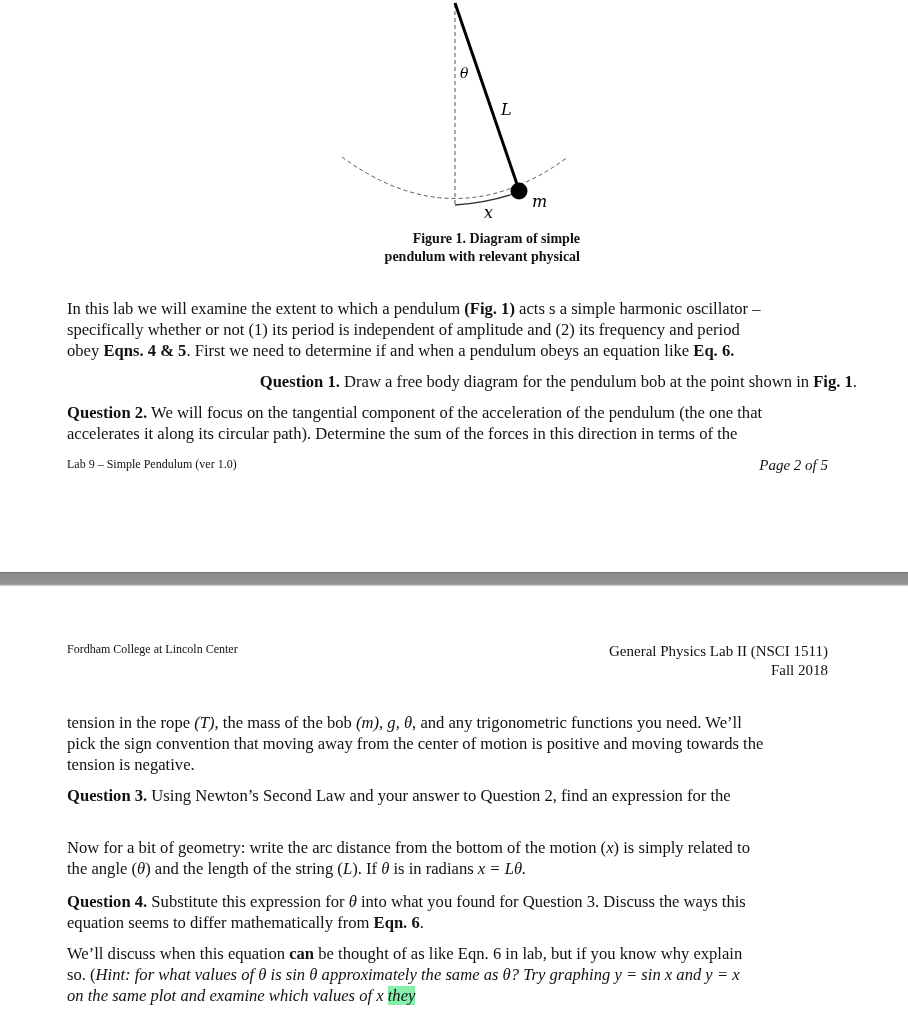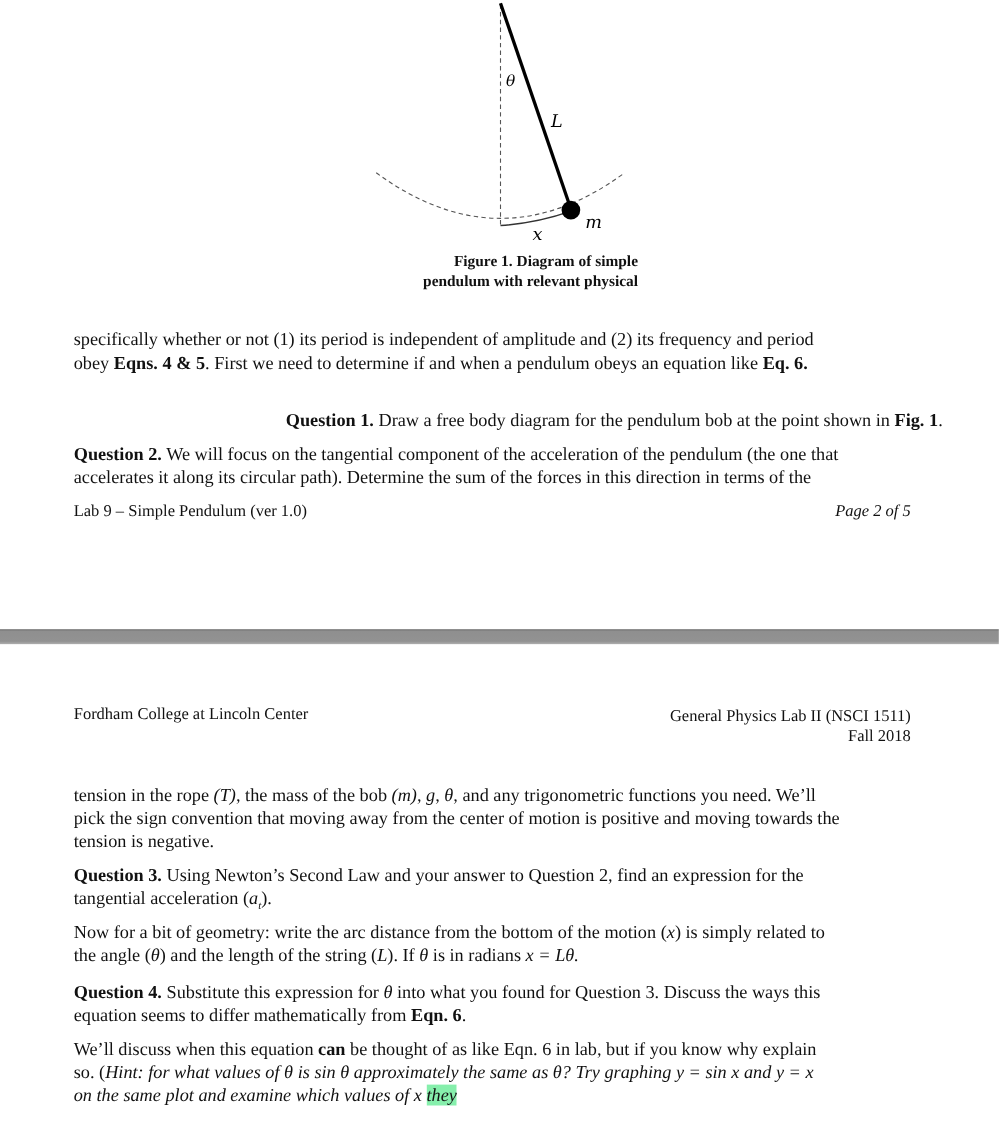--- a/index.html
+++ b/index.html
@@ -9,21 +9,21 @@
   #page-top { top:0; height:572px; }
   #page-bottom { top:586px; height:390px; }
   .sep { position:absolute; left:0; top:572px; width:908px; height:14px;
          background:linear-gradient(#6f6f6f 0px, #8f8f8f 2px, #929292 11px, #a8a8a8 13px, #e6e6e6 14px); }
   svg.fig { position:absolute; left:320px; top:0; }
   .caption { position:absolute; left:330px; top:230px; width:250px; text-align:right;
              font-weight:bold; font-size:14px; line-height:17.5px; }
   .para { position:absolute; left:67px; width:790px; font-size:16.6px; line-height:21px; }
   .para b { font-weight:bold; }
   .para i { font-style:italic; }
-  .footer-left, .header-left { position:absolute; left:67px; font-size:15px; }
+  .footer-left, .header-left { position:absolute; left:67px; font-size:12px; }
   .footer-right { position:absolute; right:80px; font-size:15px; font-style:italic; }
   .header-right { position:absolute; right:80px; font-size:15px; text-align:right; line-height:19px; }
   .hl { background:#86efac;text-align:center; }
   .svglabel { font-family:"DejaVu Serif", serif; font-style:italic; }
 </style>
 </head>
 <body>
 
 <div class="page" id="page-top">
 
@@ -43,20 +43,21 @@
     <text class="svglabel" x="212" y="207" font-size="16">m</text>
     <text class="svglabel" x="164" y="218" font-size="16">x</text>
   </svg>
 
   <div class="caption">
     <div>Figure 1. Diagram of simple</div>
     <div>pendulum with relevant physical</div>
   </div>
 
   <div class="para" style="top:298px;">
+    <div><span>In this lab we will examine the extent to which a pendulum </span><b>(Fig. 1)</b><span> acts s a simple harmonic oscillator –</span></div>
     <div>specifically whether or not (1) its period is independent of amplitude and (2) its frequency and period</div>
     <div><span>obey </span><b>Eqns. 4 &amp; 5</b><span>. First we need to determine if and when a pendulum obeys an equation like </span><b>Eq. 6.</b></div>
   </div>
 
   <div class="para" style="top:371px;text-align:right;">
     <b>Question 1.</b><span> Draw a free body diagram for the pendulum bob at the point shown in </span><b>Fig. 1</b><span>.</span>
   </div>
 
   <div class="para" style="top:402px;">
     <div><b>Question 2.</b><span> We will focus on the tangential component of the acceleration of the pendulum (the one that</span></div>
@@ -77,21 +78,20 @@
   </div>
 
   <div class="para" style="top:126px;">
     <div><span>tension in the rope </span><i>(T)</i><span>, the mass of the bob </span><i>(m)</i><span>, </span><i>g</i><span>, </span><i>θ</i><span>, and any trigonometric functions you need. We’ll</span></div>
     <div>pick the sign convention that moving away from the center of motion is positive and moving towards the</div>
     <div>tension is negative.</div>
   </div>
 
   <div class="para" style="top:199px;">
     <div><b>Question 3.</b><span> Using Newton’s Second Law and your answer to Question 2, find an expression for the</span></div>
-    <div><span>tangential acceleration (</span><i>a</i><sub style="font-size:10px;font-style:italic;">t</sub><span>).</span></div>
   </div>
 
   <div class="para" style="top:251px;">
     <div><span>Now for a bit of geometry: write the arc distance from the bottom of the motion (</span><i>x</i><span>) is simply related to</span></div>
     <div><span>the angle (</span><i>θ</i><span>)  and the length of the string (</span><i>L</i><span>).  If </span><i>θ</i><span> is in radians </span><i>x = Lθ.</i></div>
   </div>
 
   <div class="para" style="top:305px;">
     <div><b>Question 4.</b><span> Substitute this expression for </span><i>θ</i><span> into what you found for Question 3. Discuss the ways this</span></div>
     <div><span>equation seems to differ mathematically from </span><b>Eqn. 6</b><span>.</span></div>

